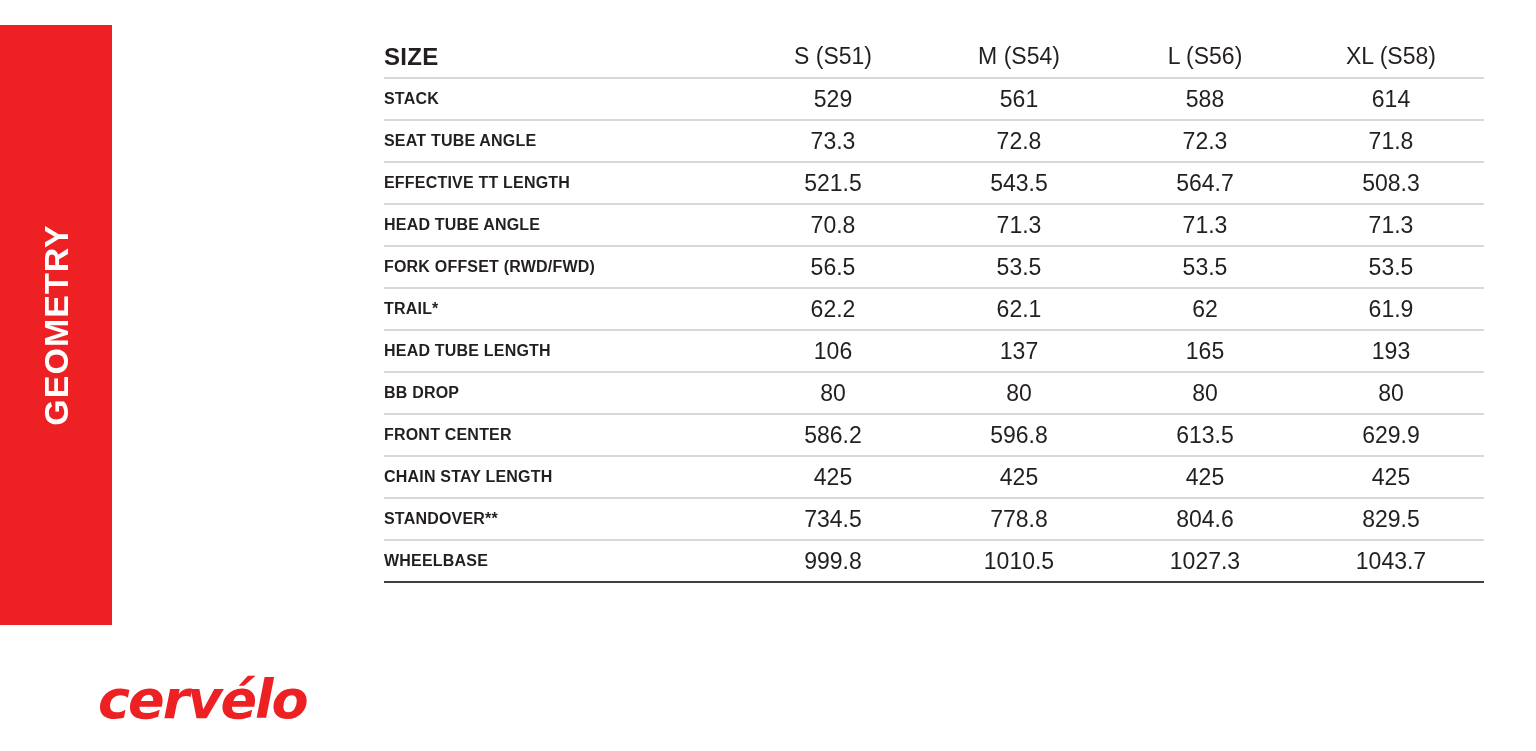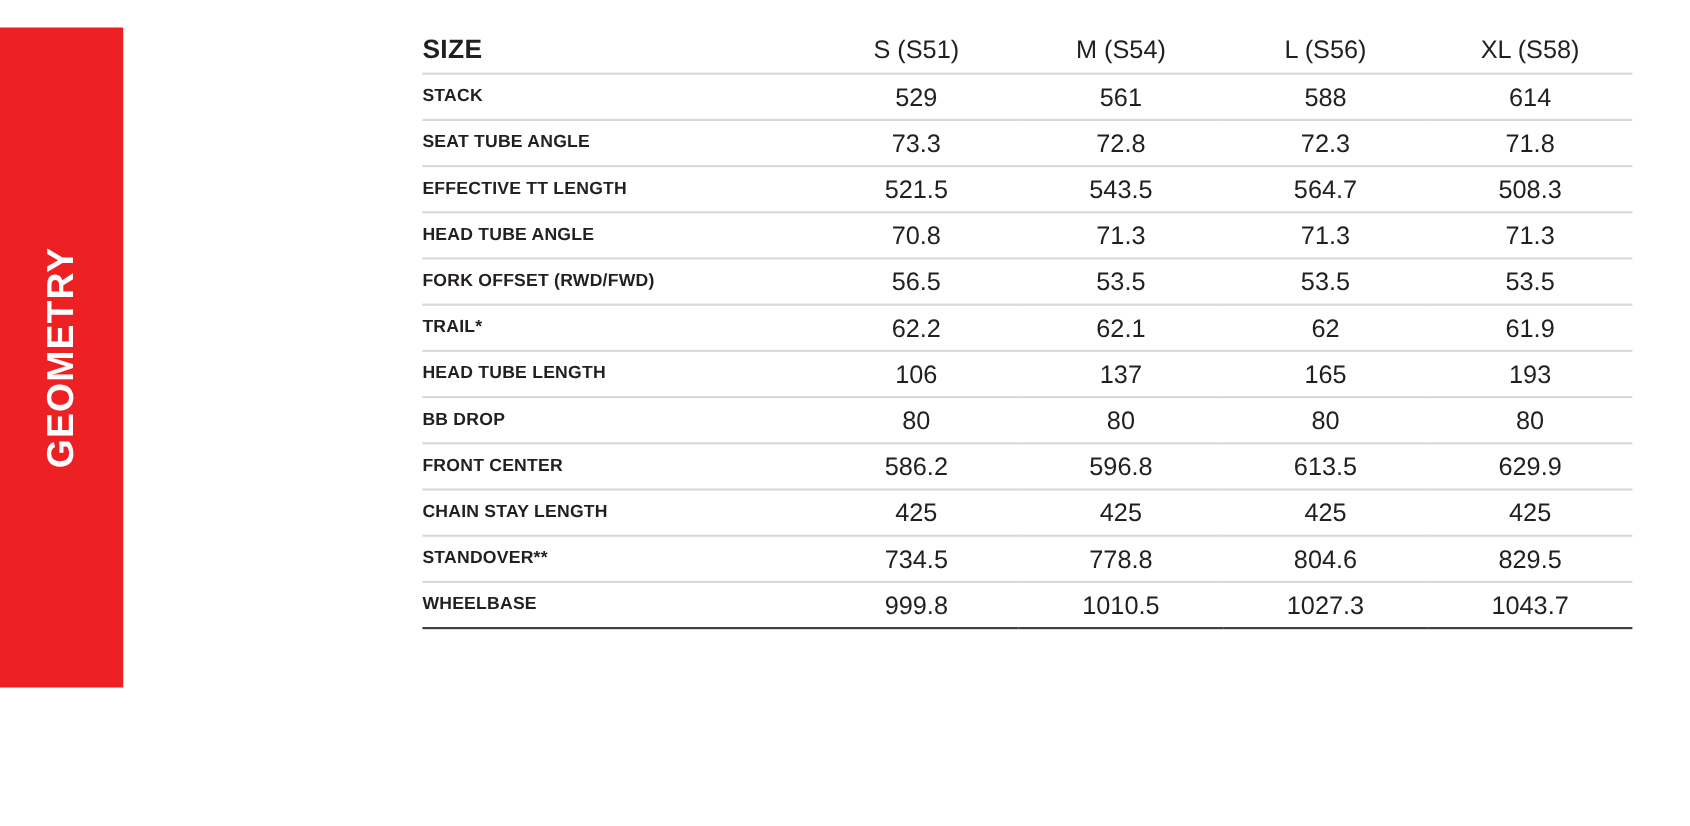--- a/index.html
+++ b/index.html
@@ -52,21 +52,21 @@
     font-weight: bold;
     font-style: italic;
     letter-spacing: -2px;
     font-family: "DejaVu Sans", sans-serif;
   }
 
   
   .table-wrap {
     position: absolute;
     left: 384px;
-    top: 25px;
+    top: 36px;
     width: 1100px;
   }
   table.geo {
     border-collapse: collapse;
     width: 1100px;
     table-layout: fixed;
   }
   table.geo col.label-col { width: 356px; }
   table.geo col.val-col { width: 186px; }
 
@@ -229,14 +229,15 @@
           <td class="row-label">WHEELBASE</td>
           <td class="val">999.8</td>
           <td class="val">1010.5</td>
           <td class="val">1027.3</td>
           <td class="val">1043.7</td>
         </tr>
       </tbody>
     </table>
   </div>
 
+  <div class="brand">cervélo</div>
 
 </div>
 
 </body></html>

